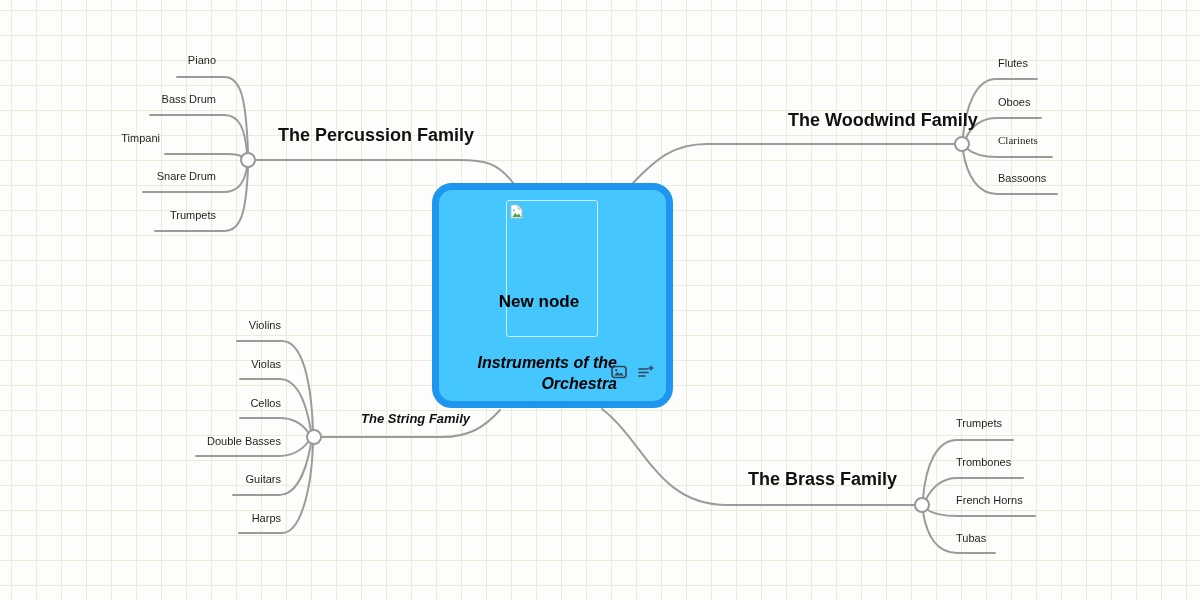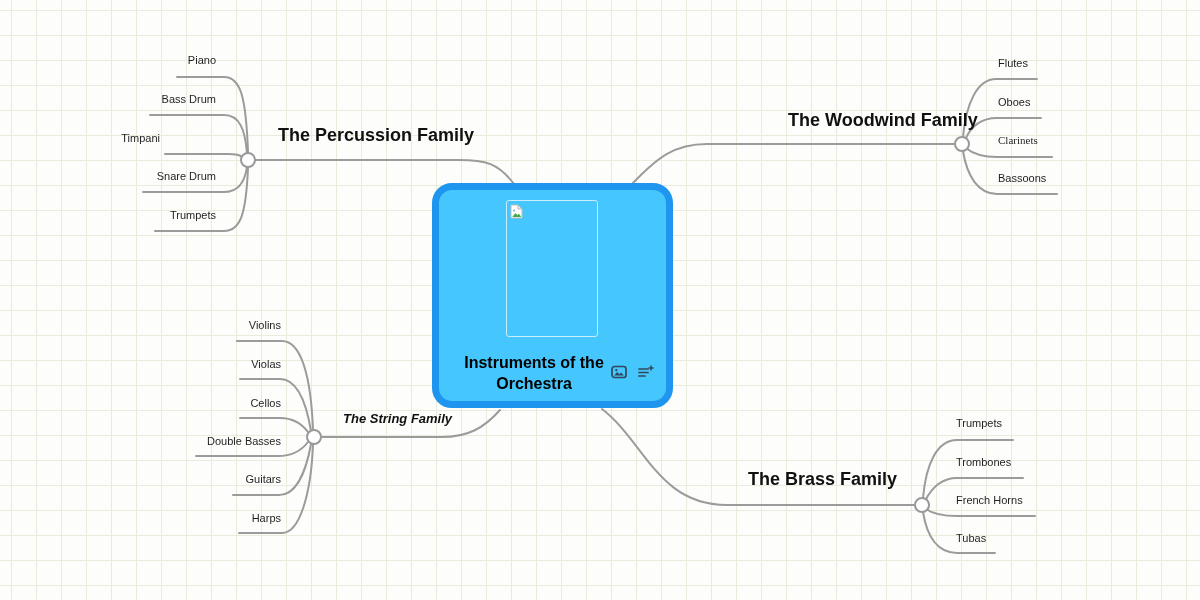--- a/index.html
+++ b/index.html
@@ -27,21 +27,21 @@
   }
   .branch-toggle { fill: #ffffff; stroke: #999999; stroke-width: 2; }
 
   .branch-title {
     position: absolute;
     font-size: 18px; font-weight: 700; color: #111111;
     white-space: nowrap; line-height: 20px;
     cursor: pointer;
   }
   .branch-title.small-italic {
-    font-size: 13px; font-style: italic; line-height: 15px;
+    font-size: 13px; font-style: italic; line-height: 15px; margin-left: 18px;
   }
   .child-label {
     position: absolute;
     font-size: 11px; font-weight: 400; color: #1f1f1f;
     white-space: nowrap; line-height: 14px;
     cursor: pointer;
   }
 
   .central-node {
     position: absolute;
@@ -69,22 +69,22 @@
     left: 20px; top: 102px;
     width: 160px;
     text-align: center;
     font-size: 17px; font-weight: 700; color: #000000;
     line-height: 20px;
   }
   .central-node-subtitle {
     position: absolute;
     left: 12px; top: 162px;
     width: 166px;
-    text-align: center;
-    font-size: 16px; font-weight: 700; color: #000000;
+    text-align: right;
+    font-size: 16px; font-weight: 700; font-style: italic; color: #000000;
     line-height: 21px;
   }
   .node-footer-icons {
     position: absolute;
     left: 172px; top: 175px;
     display: flex; gap: 11px; align-items: center;
   }
   .node-footer-icons svg { display: block; cursor: pointer; }
 </style>
 </head>
@@ -158,20 +158,21 @@
 
   <div class="central-node">
     <div class="image-placeholder">
       <svg class="broken-image-icon" width="13" height="15" viewBox="0 0 13 15">
         <path d="M1,1 L8,1 L12,5 L12,14 L1,14 Z" fill="#ffffff" stroke="#b9bec4" stroke-width="1"></path>
         <path d="M8,1 L8,5 L12,5 Z" fill="#e8eaed" stroke="#b9bec4" stroke-width="1"></path>
         <circle cx="4" cy="6.6" r="1" fill="#7aa6e8"></circle>
         <path d="M2.3,13 L5.4,9 L7.4,11.2 L8.8,9.6 L11.2,13 Z" fill="#3fae49"></path>
       </svg>
     </div>
+    <div class="central-node-title">New node</div>
     <div class="central-node-subtitle">Instruments of the Orchestra</div>
     <div class="node-footer-icons">
       <svg width="16" height="14" viewBox="0 0 16 14">
         <rect x="1" y="1.5" width="14" height="11" rx="2.5" fill="none" stroke="#33475b" stroke-width="1.7"></rect>
         <circle cx="5.3" cy="5.2" r="1.1" fill="#33475b"></circle>
         <path d="M3.2,10.6 L6.2,7.1 L8.4,9.3 L10.1,7.5 L12.9,10.6 Z" fill="#33475b"></path>
       </svg>
       <svg width="16" height="14" viewBox="0 0 16 14">
         <line x1="1" y1="4" x2="10" y2="4" stroke="#33475b" stroke-width="1.7" stroke-linecap="round"></line>
         <line x1="1" y1="7.5" x2="10" y2="7.5" stroke="#33475b" stroke-width="1.7" stroke-linecap="round"></line>

